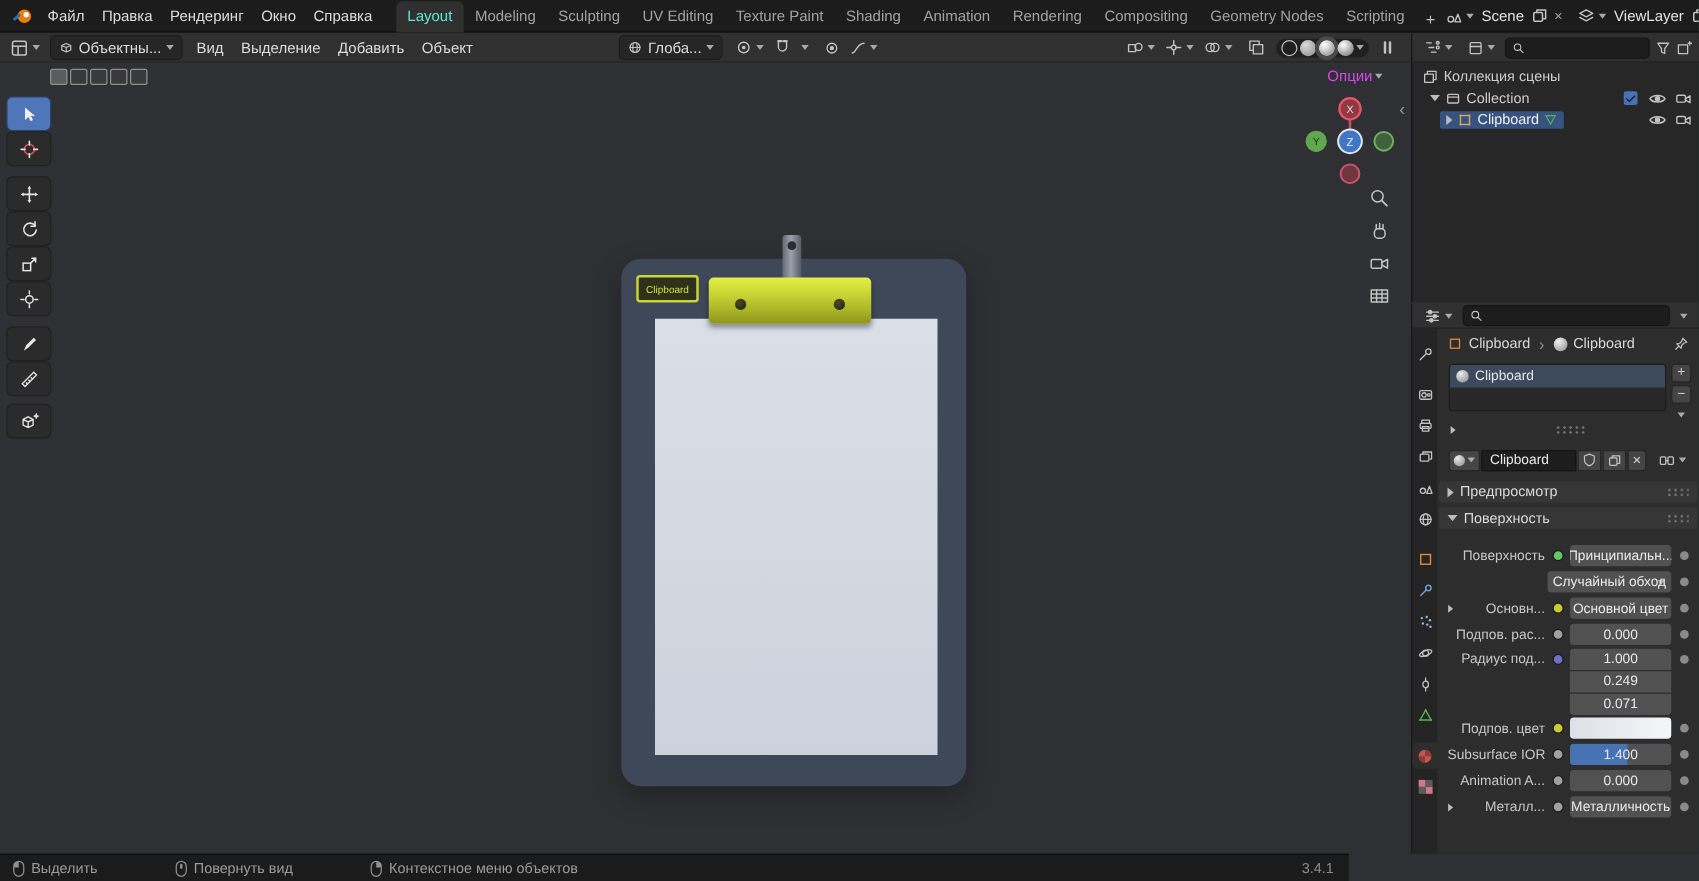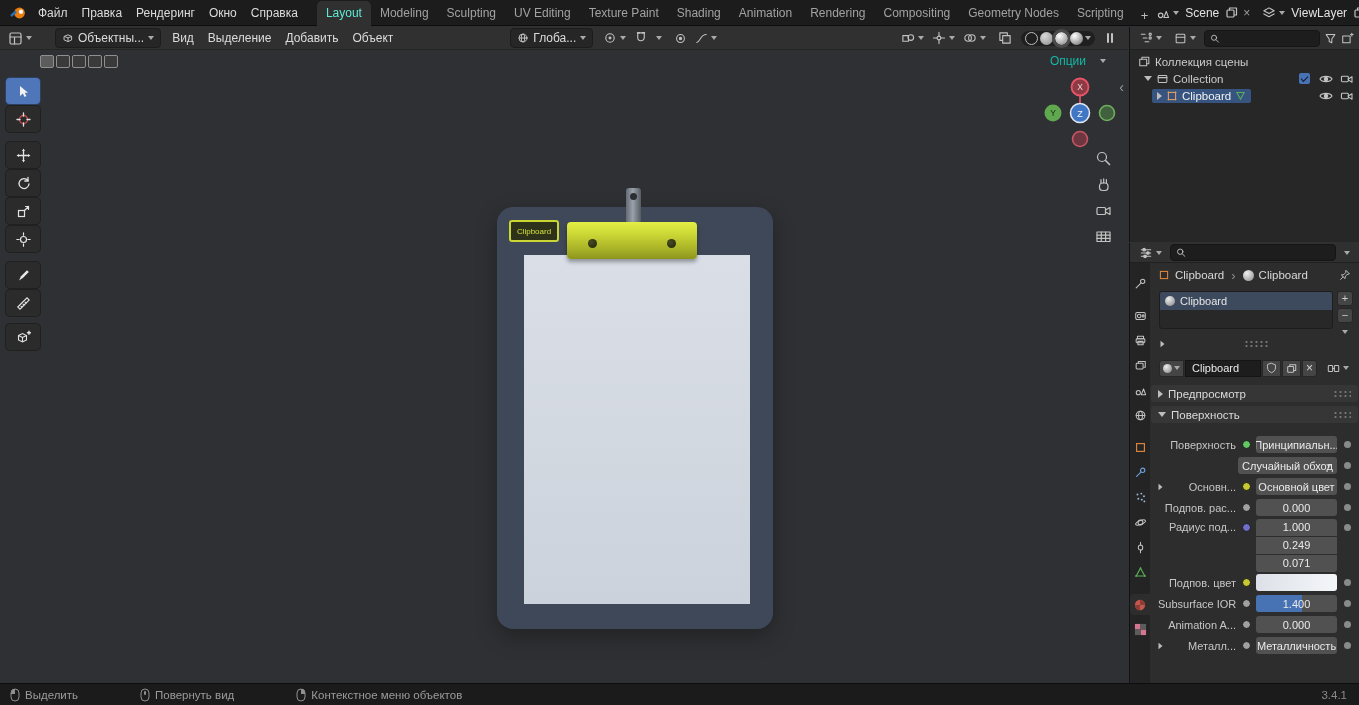--- a/index.html
+++ b/index.html
@@ -43,21 +43,21 @@
   .sph-solid{background:radial-gradient(circle at 35% 30%,#d9d9d9,#8b8b8b)}
   .sph-mat{background:radial-gradient(circle at 35% 30%,#ffffff,#7a7a7a)}
   .sph-rend{background:radial-gradient(circle at 35% 30%,#ffffff,#666666)}
   .sph-active{outline:3px solid #4a4a4a;outline-offset:0;border-radius:50%}
 
   
   .viewport{position:absolute;left:0;top:50px;width:1128px;height:633px;background:#2f3033;overflow:hidden}
   .toolsettings{position:absolute;left:40px;top:5px;display:flex;gap:2px}
   .selmode{width:14px;height:13px;border:1px solid #8f8f8f;border-radius:2px;background:#3a3a3a}
   .selmode.active{background:#5c5c5c}
-  .options-dd{position:absolute;right:22px;top:4px;display:flex;align-items:center;gap:14px;color:#14b8a6}
+  .options-dd{position:absolute;right:22px;top:4px;display:flex;align-items:center;gap:2px;color:#d946ef}
   .collapse-arrow{position:absolute;right:4px;top:30px;color:#9a9a9a;font-size:14px;line-height:14px}
 
   .vtoolbar{position:absolute;left:6px;top:28px;display:flex;flex-direction:column;gap:2px;z-index:20}
   .tool{width:34px;height:26px;background:#2b2b2b;border-radius:4px;display:flex;align-items:center;
         justify-content:center;box-shadow:0 0 0 1px #202020}
   .tool.active{background:#4f76b8;box-shadow:0 0 0 1px #2c4063}
   .gap6{margin-top:6px}.gap8{margin-top:8px}
 
   
   .clip-obj{position:absolute;left:497px;top:157px;width:276px;height:422px;background:#3f4859;
@@ -140,21 +140,21 @@
   .pfield{position:relative;height:17px;background:#515151;border-radius:3px;color:#eaeaea;font-size:11px;
           display:flex;align-items:center;justify-content:center;overflow:hidden}
   .pfield .ftext{position:relative;z-index:2;white-space:nowrap}
   .pfield.enum{grid-column:2/4}
   .pfield.enum .chev{position:absolute;right:5px;top:7px}
   .pfield.swatch{background:linear-gradient(90deg,#dde1e7,#f4f6f9)}
   .fill{position:absolute;left:0;top:0;bottom:0;width:57%;background:var(--accent,#4772b3);z-index:1}
   .st-top{border-radius:3px 3px 0 0}.st-mid{border-radius:0}.st-bot{border-radius:0 0 3px 3px}
 
   
-  .statusbar{position:absolute;left:0;bottom:0;width:1359px;height:22px;background:#1b1b1b;
+  .statusbar{position:absolute;left:0;bottom:0;width:1079px;height:22px;background:#1b1b1b;
              border-top:1px solid #0d0d0d;display:flex;align-items:center;color:#9b9b9b;font-size:11.5px}
   .hint{display:flex;align-items:center;gap:5px;white-space:nowrap}
   .h1{margin-left:10px}.h2{margin-left:62px}.h3{margin-left:62px}
   .version{margin-left:auto;margin-right:12px;color:#8a8a8a}
 </style>
 </head>
 <body>
 
 <header class="topbar">
   <span class="logo">
@@ -224,21 +224,21 @@
 </header>
 
 <div class="vheader">
   <div class="hbtn">
     <svg class="ic" width="15" height="15" viewBox="0 0 15 15">
         <rect x="2" y="2" width="11" height="11" rx="1.5"></rect>
         <path d="M2 6 h11 M6.5 6 v7"></path>
       </svg>
     <span class="chev"></span>
   </div>
-  <div class="dd" style="margin-left:19px">
+  <div class="dd" style="margin-left:4px">
     <svg class="ic" width="12" height="12" viewBox="0 0 15 15">
         <path d="M3 5.5 L7.5 3.5 L12 5.5 L12 10 L7.5 12 L3 10 Z M3 5.5 L7.5 7.5 L12 5.5 M7.5 7.5 V12"></path>
       </svg>
     <span>Объектны...</span>
     <span class="chev"></span>
   </div>
   <span class="menu-item" style="margin-left:4px">Вид</span>
   <span class="menu-item">Выделение</span>
   <span class="menu-item">Добавить</span>
   <span class="menu-item">Объект</span>

